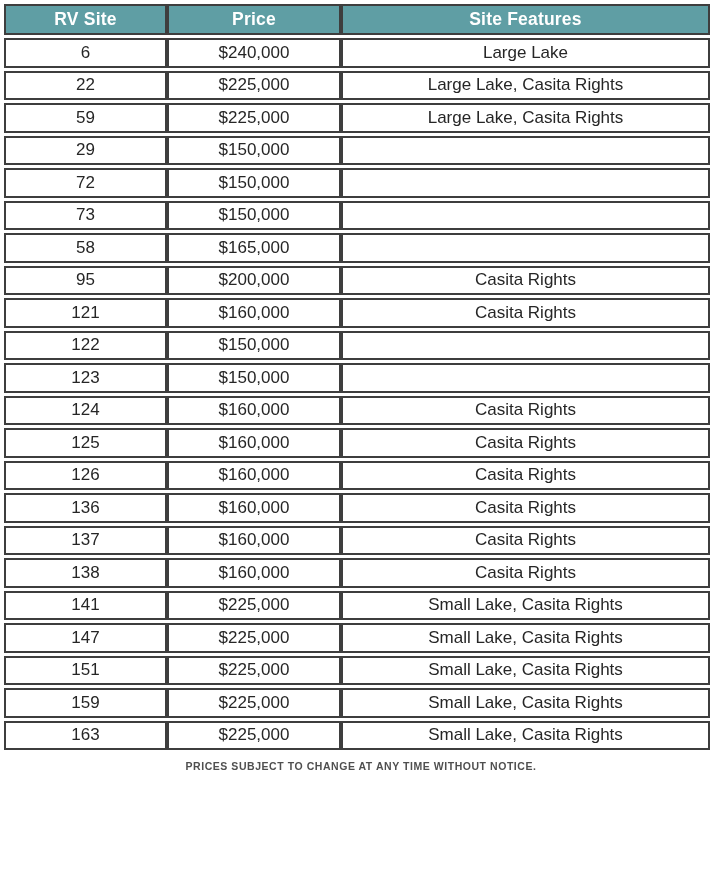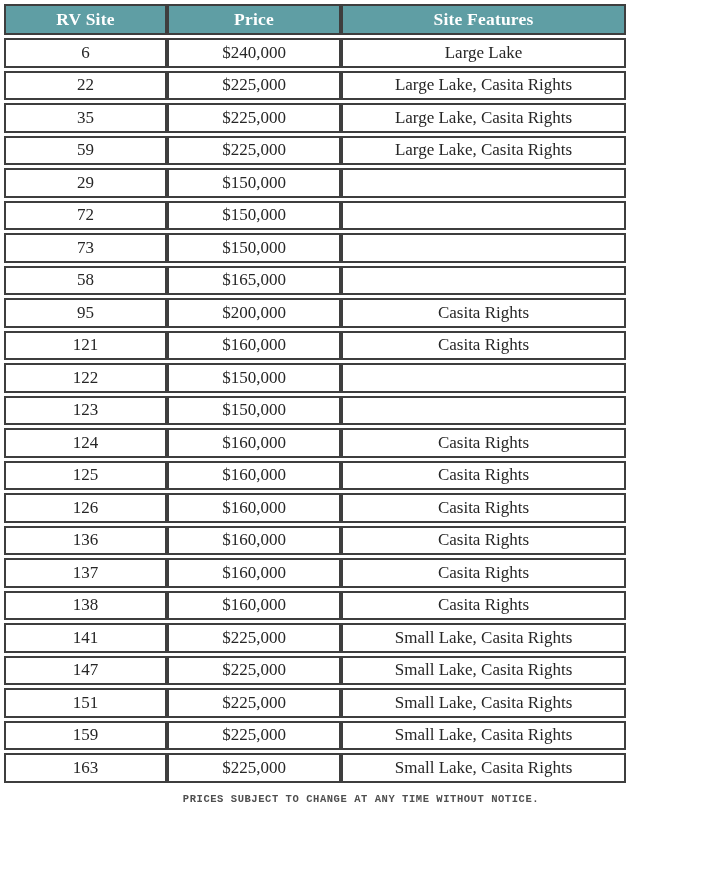--- a/index.html
+++ b/index.html
@@ -14,23 +14,22 @@
   .page {
     width: 722px;
     height: 878px;
     box-sizing: border-box;
     padding-top: 1px;
   }
   table.price-table {
     border-collapse: separate;
     border-spacing: 0 3px;
     table-layout: fixed;
-    width: 622px;
+    width: 706px;
     margin-left: 4px;
-    font-family: Liberation Serif, serif;
   }
   table.price-table col.col-site    { width: 163px; }
   table.price-table col.col-price   { width: 174px; }
   table.price-table col.col-features{ width: auto;  }
   .price-table th, .price-table td {
     border: 2.5px solid #3e3e3e;
     text-align: center;
     vertical-align: middle;
     padding: 0;
     overflow: hidden;
@@ -51,21 +50,20 @@
     height: 25.5px;
   }
   .disclaimer {
     margin-top: 7px;
     width: 722px;
     text-align: center;
     font-size: 10.5px;
     font-weight: bold;
     letter-spacing: 0.55px;
     color: #4f4f4f;
-    font-family: Liberation Mono, monospace;
   }
 </style>
 </head>
 <body>
 
 <div class="page">
 
   <table class="price-table">
     <colgroup>
       <col class="col-site">
@@ -81,25 +79,20 @@
     </thead>
     <tbody id="table-body">
 
     <tr>
           <td>6</td>
           <td>$240,000</td>
           <td>Large Lake</td>
         </tr>
         <tr>
           <td>22</td>
-          <td>$225,000</td>
-          <td>Large Lake, Casita Rights</td>
-        </tr>
-        <tr>
-          <td>35</td>
           <td>$225,000</td>
           <td>Large Lake, Casita Rights</td>
         </tr>
         <tr>
           <td>59</td>
           <td>$225,000</td>
           <td>Large Lake, Casita Rights</td>
         </tr>
         <tr>
           <td>29</td>

